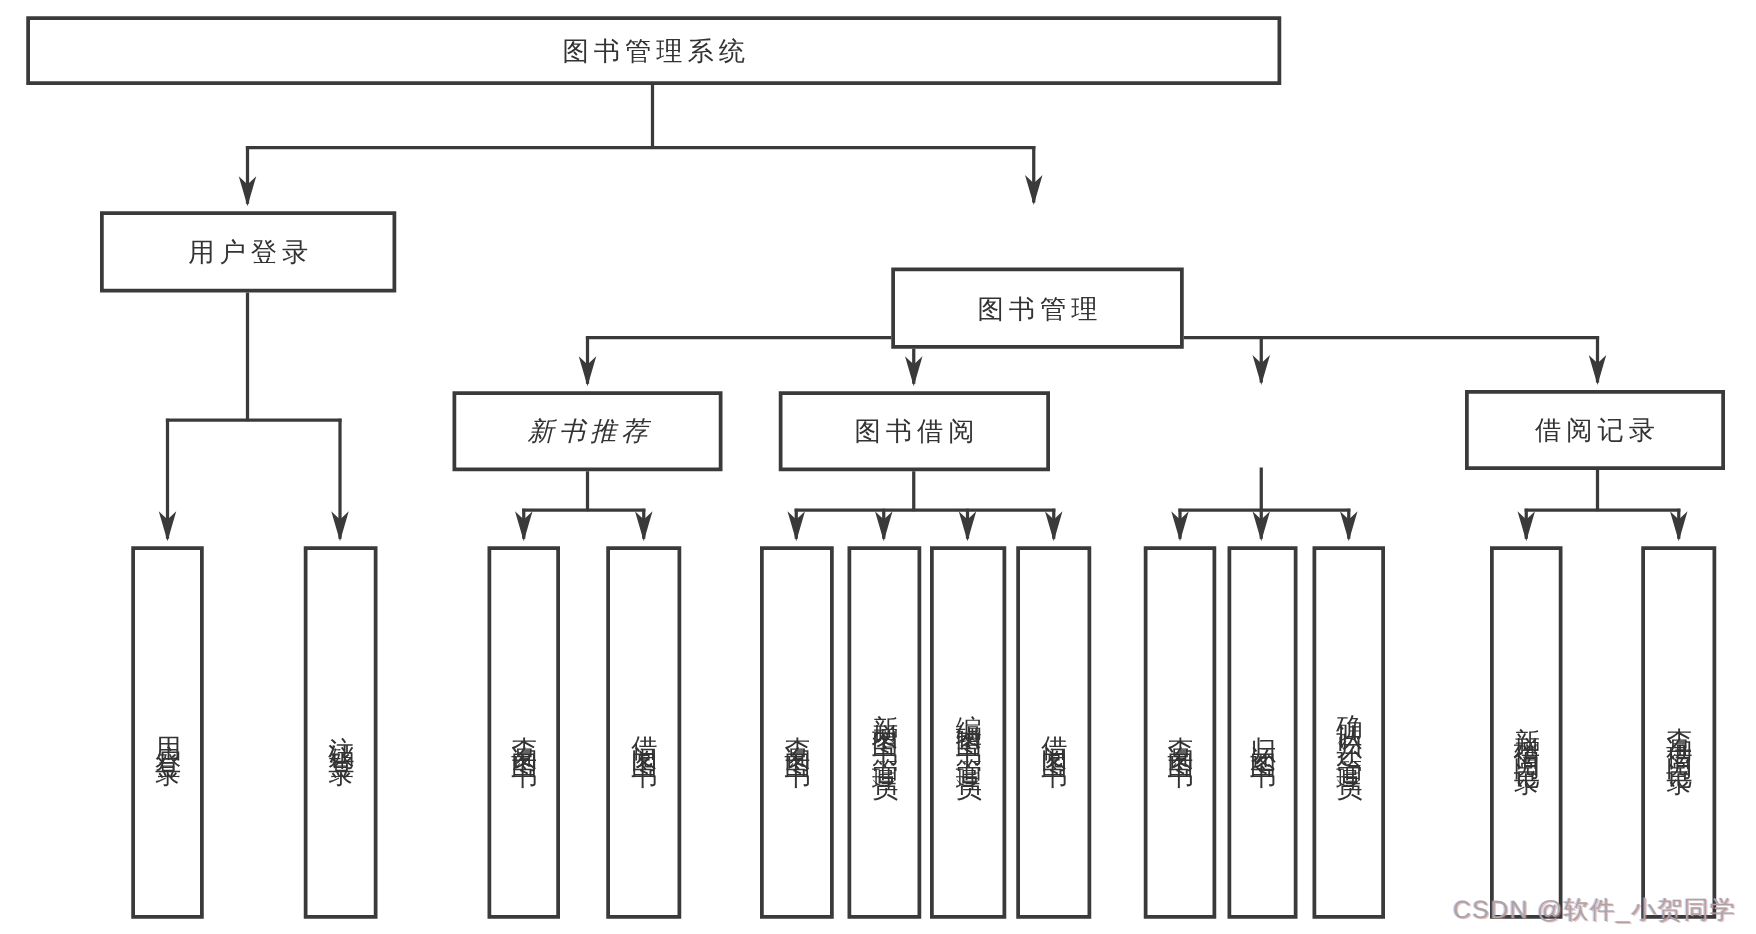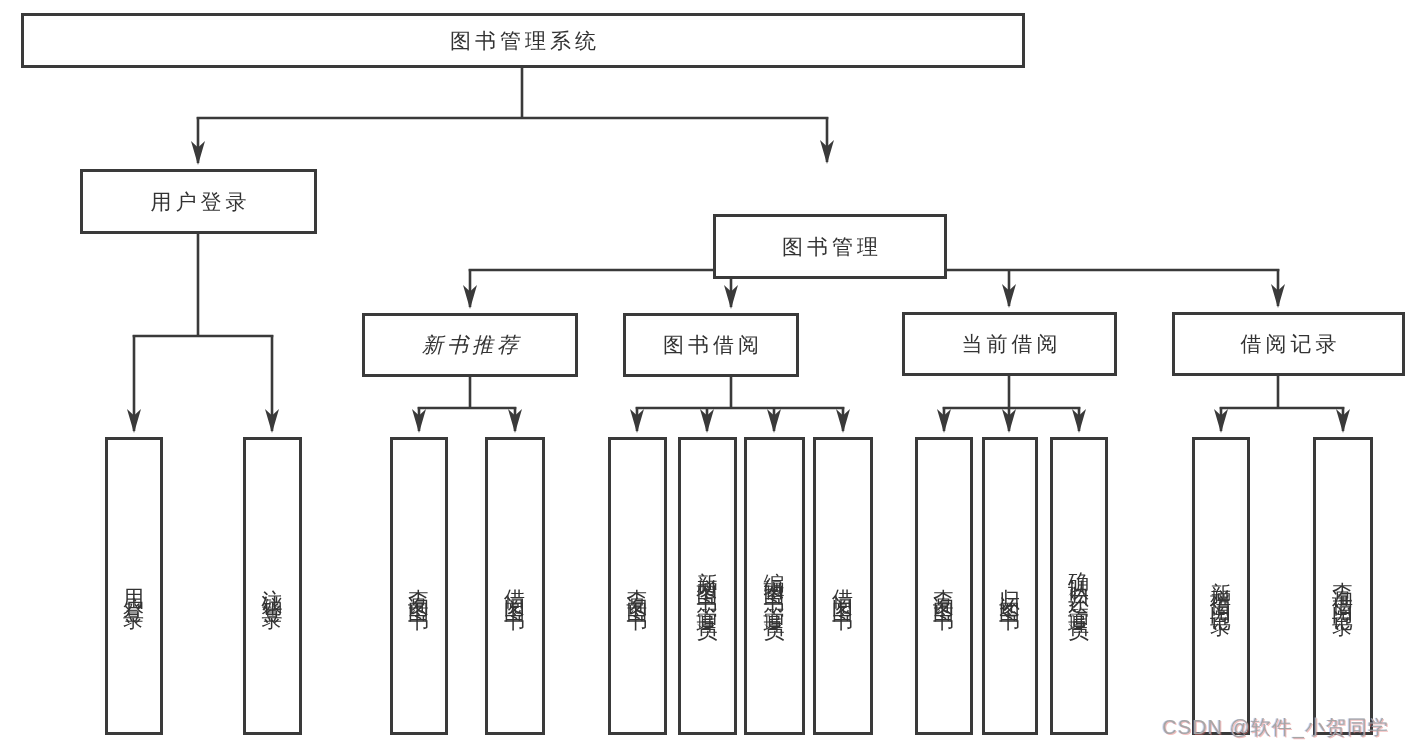--- a/index.html
+++ b/index.html
@@ -117,27 +117,24 @@
   <div class="node h" style="left:80px;top:169px;width:237px;height:65px;">
     <span>用户登录</span>
   </div>
   <div class="node h" style="left:713px;top:168px;width:234px;height:65px;margin-top:46px;">
     <span>图书管理</span>
   </div>
 
   <div class="node h" style="left:362px;top:313px;width:216px;height:64px;font-style:italic;">
     <span>新书推荐</span>
   </div>
-  <div class="node h" style="left:623px;top:313px;width:176px;height:64px;">
+  <div class="node h" style="left:623px;top:313px;width:217px;height:64px;">
     <span>图书借阅</span>
   </div>
-  <div class="node h" style="left:902px;top:312px;width:215px;height:64px;">
-    <span>当前借阅</span>
-  </div>
-  <div class="node h" style="left:1172px;top:312px;width:233px;height:64px;">
+  <div class="node h" style="left:1172px;top:312px;width:208px;height:64px;">
     <span>借阅记录</span>
   </div>
 
   <div class="node v" style="left:105px;top:437px;width:58px;height:298px;">
     <span>用户登录</span>
   </div>
   <div class="node v" style="left:243px;top:437px;width:59px;height:298px;">
     <span>注销登录</span>
   </div>
 

